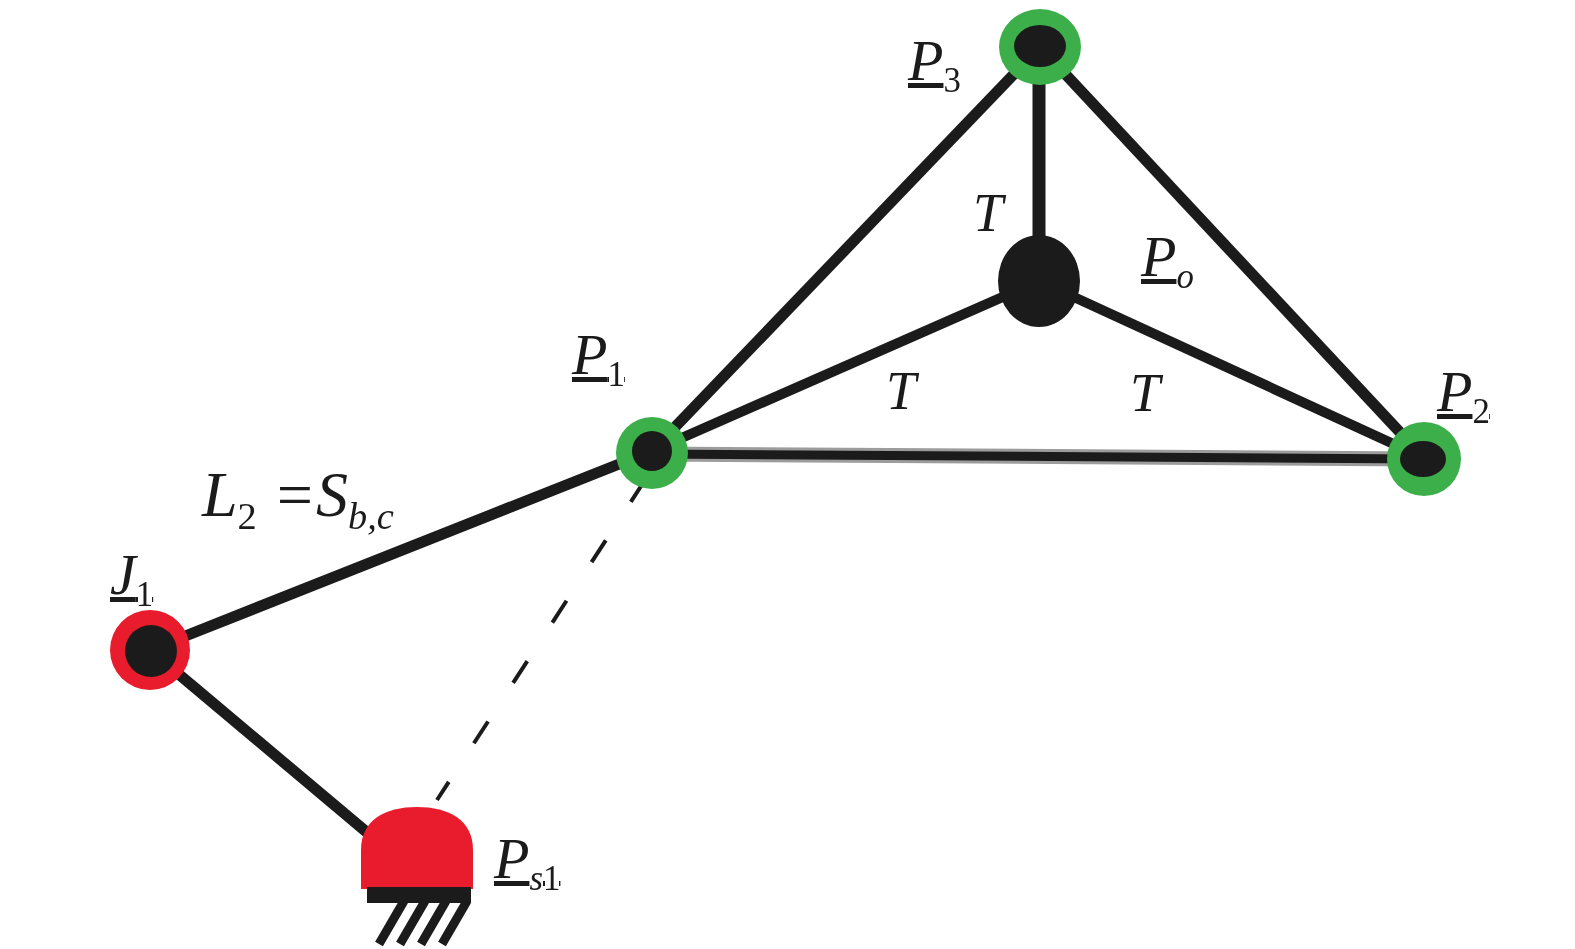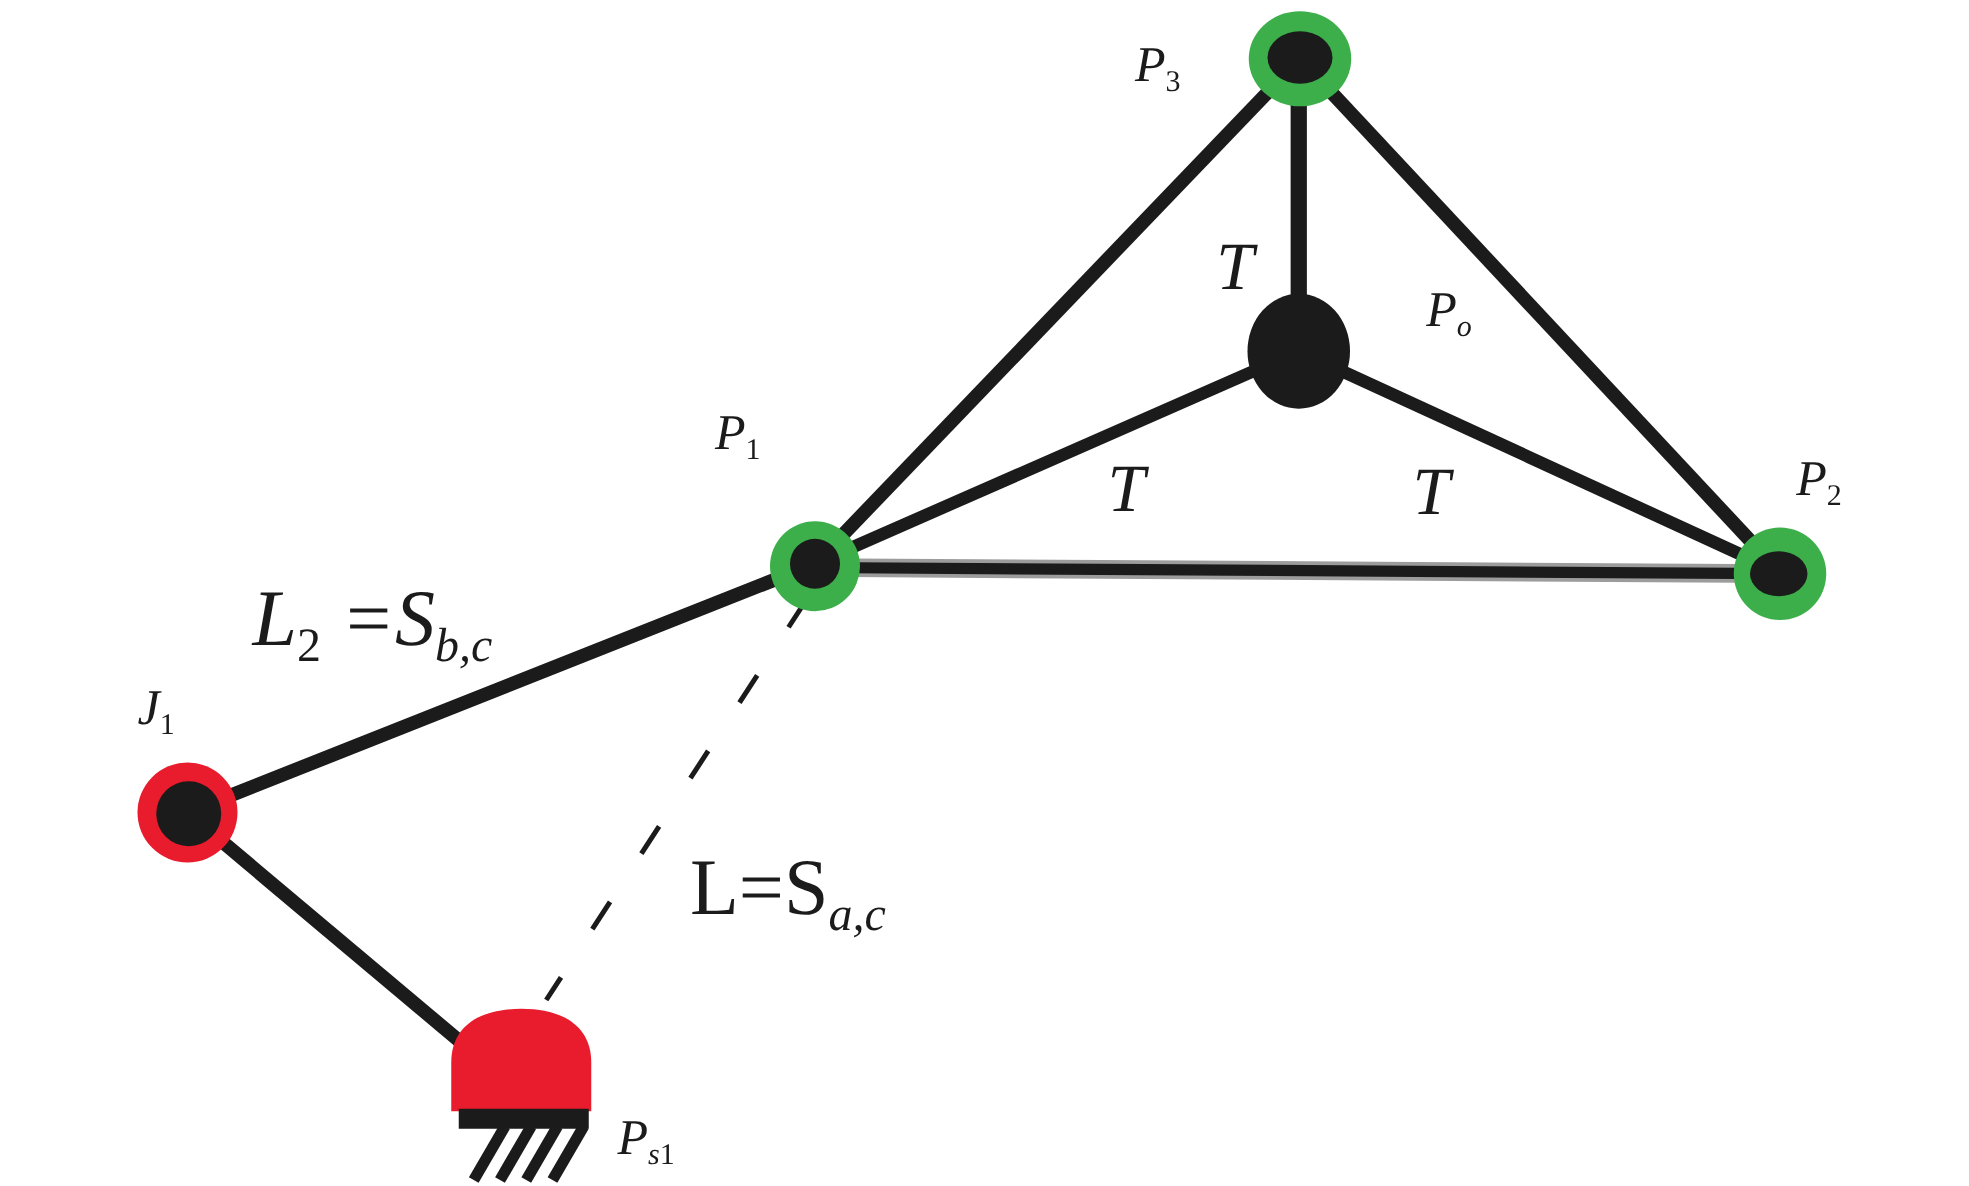--- a/index.html
+++ b/index.html
@@ -21,21 +21,21 @@
   .hatch { stroke: #1b1b1b; }
 
   
   .lbl {
     position: absolute;
     color: #1b1b1b;
     line-height: 1;
     white-space: nowrap;
     user-select: none;
   }
-  .node-lbl { font-size: 40px; }
+  .node-lbl { font-size: 58px; text-decoration: underline; }
   .t-lbl    { font-size: 54px; font-style: italic; }
   .eq-lbl   { font-size: 64px; }
   .it { font-style: italic; }
   .up { font-style: normal; }
   .sub {
     font-size: 60%;
     position: relative;
     top: 0.34em;
   }
 </style>
@@ -97,30 +97,27 @@
   </div>
 
   <div class="lbl node-lbl" style="left:1437px; top:363px">
     <span class="it">P</span><span class="sub up">2</span>
   </div>
 
   <div class="lbl node-lbl" style="left:110px; top:546px">
     <span class="it">J</span><span class="sub up">1</span>
   </div>
 
-  <div class="lbl node-lbl" style="left:494px; top:890px">
+  <div class="lbl node-lbl" style="left:494px; top:830px">
     <span class="it">P</span><span class="sub"><span class="it">s</span><span class="up">1</span></span>
   </div>
 
   <div class="lbl t-lbl" style="left:973px; top:186px">T</div>
   <div class="lbl t-lbl" style="left:886px; top:364px">T</div>
   <div class="lbl t-lbl" style="left:1130px; top:366px">T</div>
 
   <div class="lbl eq-lbl" style="left:202px; top:463px">
     <span class="it">L</span><span class="sub up">2</span><span class="it"> =S</span><span class="sub it">b,c</span>
   </div>
 
 
-  <div class="lbl eq-lbl" style="left:552px; top:678px">
-    <span class="up">L</span><span class="up">=S</span><span class="sub it">a,c</span>
-  </div>
 
 </div>
 
 </body></html>

